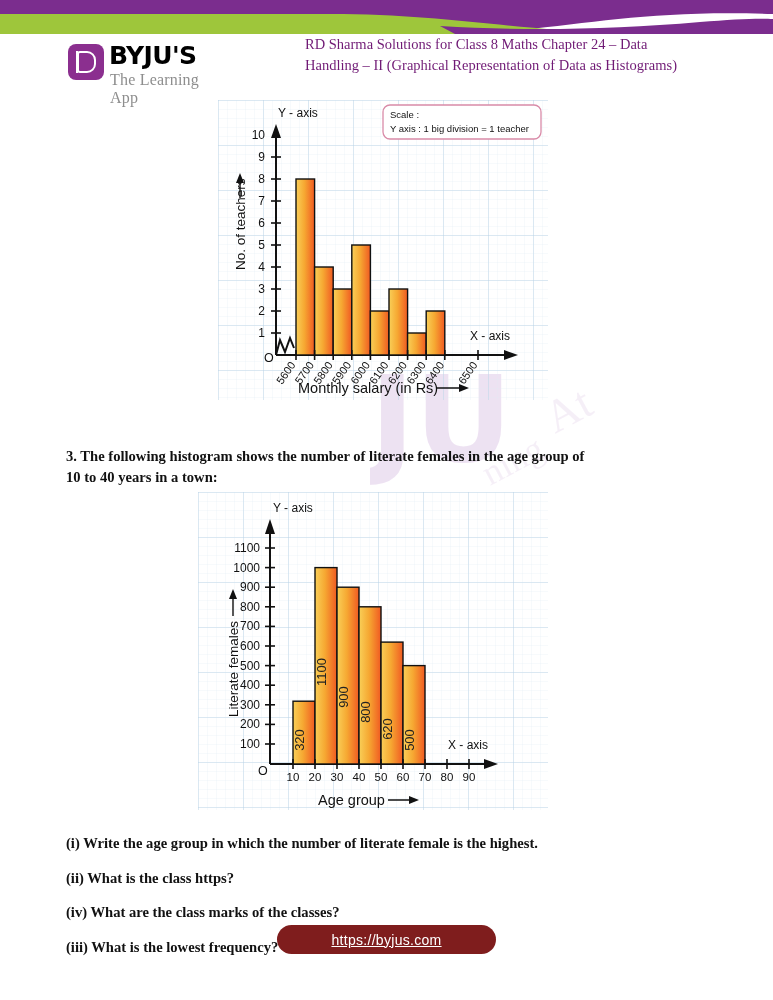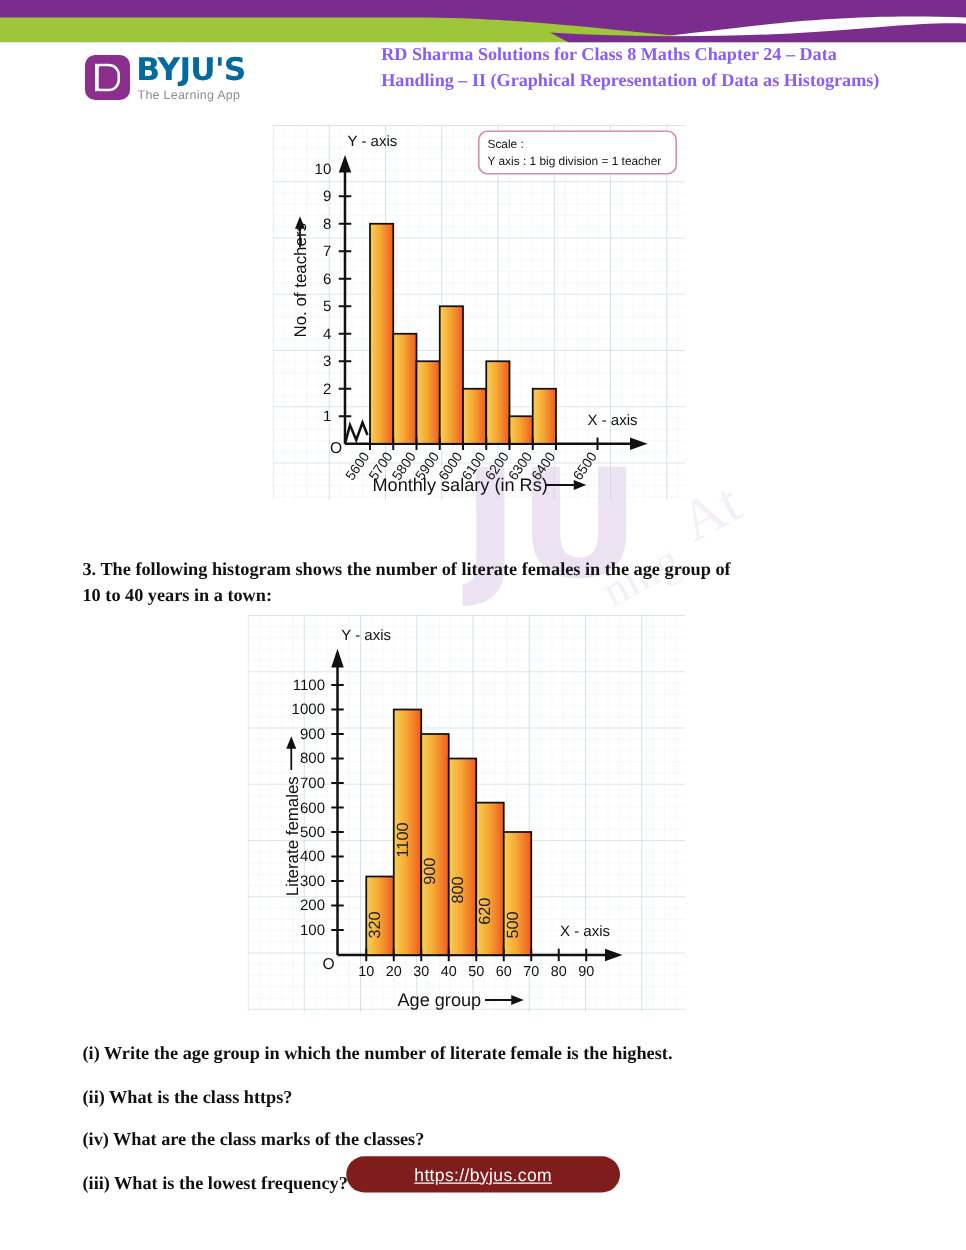--- a/index.html
+++ b/index.html
@@ -49,38 +49,37 @@
     position: absolute; left: 8px; top: 7px;
     width: 2.2px; height: 22px;
     background: #ffffff;
   }
   .logo-word {
     position: absolute; left: 41px; top: 0px;
     font-family: "DejaVu Sans", sans-serif;
     font-weight: bold;
     font-size: 25px;
     letter-spacing: -0.6px;
-    color: #0369a1;
+    color: #000000;
     line-height: 28px;
   }
   .logo-sub {
     position: absolute; left: 42px; top: 29px;
-    font-family: Liberation Sans, sans-serif;
-    font-size: 10px;
+    font-family: Liberation Serif, serif;
+    font-size: 16px;
     color: #8e8e8e;
     letter-spacing: 0.2px;
   }
   .header-title {
     position: absolute; left: 305px; top: 0px;
     width: 420px;
     font-family: "Liberation Serif", serif;
     font-size: 14.5px;
-    color: #8b5cf6;
+    color: #701a75;
     line-height: 21px;
-    font-weight: bold;
   }
 
   
   .watermark {
     position: absolute;
     left: 370px; top: 356px;
     width: 330px; height: 150px;
     pointer-events: none;
   }
 

